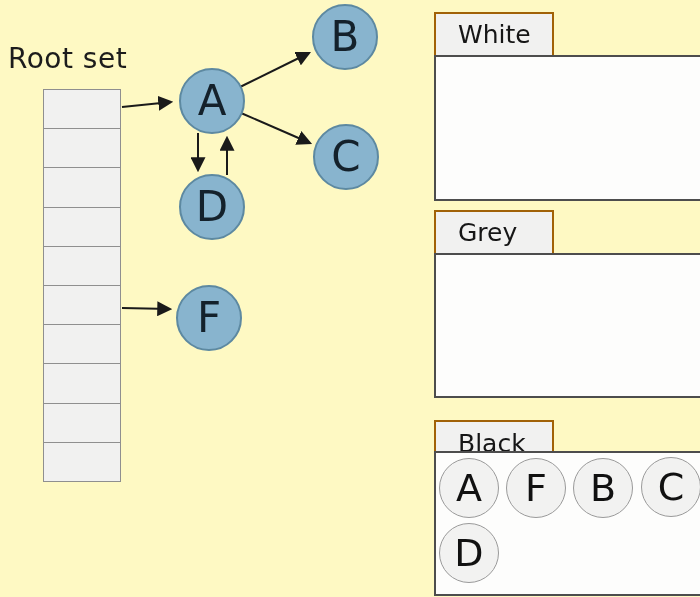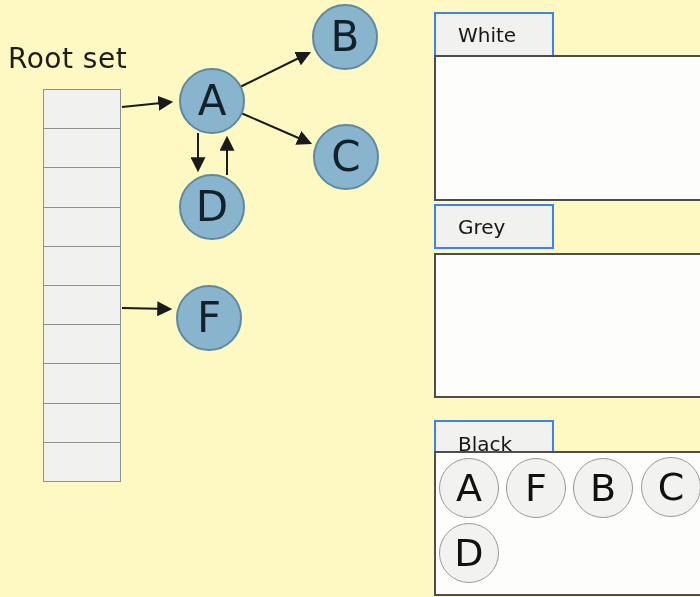--- a/index.html
+++ b/index.html
@@ -36,34 +36,34 @@
   }
   .node-a{left:179px;top:68px;}
   .node-b{left:312px;top:4px;}
   .node-c{left:313px;top:124px;}
   .node-d{left:179px;top:174px;}
   .node-f{left:176px;top:285px;}
   .edges{position:absolute;left:0;top:0;pointer-events:none;}
   
   .tab{
     position:absolute;width:120px;height:45px;
-    background:#f1f1f0;border:2px solid #3b82f6;
+    background:#f1f1f0;border:2px solid #a16207;
     box-sizing:border-box;
     display:flex;align-items:center;
     padding-left:22px;
-    font-size:20px;color:#161616;
+    font-size:25px;color:#161616;
   }
   .setbox{
     position:absolute;width:280px;
     background:#fdfdfc;border:2px solid #4d4d4d;
     box-sizing:border-box;
   }
   .tab-white{left:434px;top:12px;}
   .box-white{left:434px;top:55px;height:146px;}
-  .tab-grey{left:434px;top:204px;}
+  .tab-grey{left:434px;top:210px;}
   .box-grey{left:434px;top:253px;height:145px;}
   .tab-black{left:434px;top:420px;height:47px;}
   .box-black{left:434px;top:451px;height:145px;}
   .member{
     position:absolute;
     width:58px;height:58px;border-radius:50%;
     background:#f2f2f1;border:1.6px solid #9a9a9a;
     display:flex;align-items:center;justify-content:center;
     font-size:38px;color:#111;line-height:1;
   }

